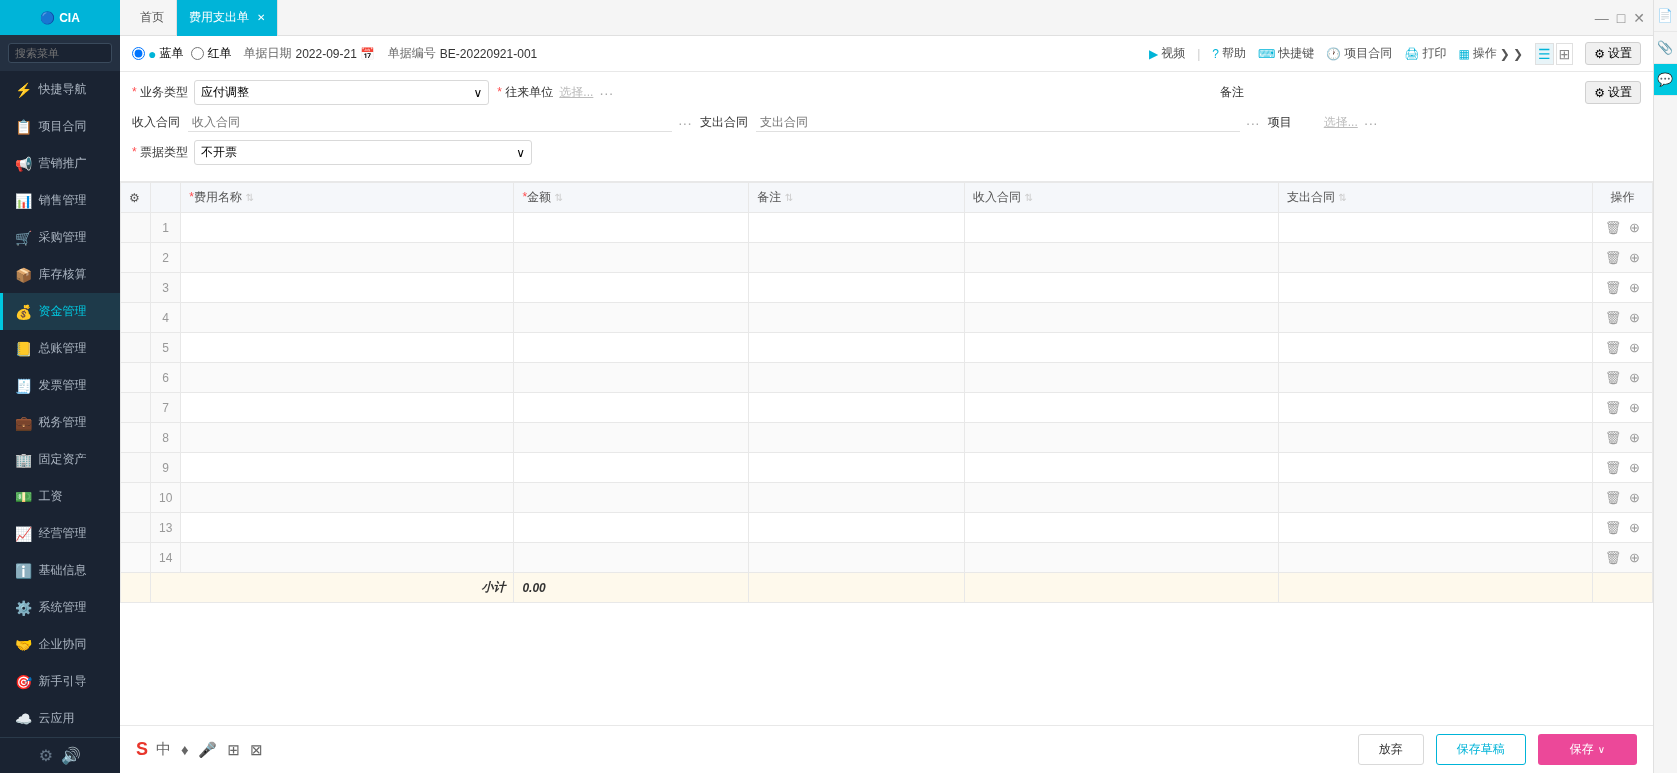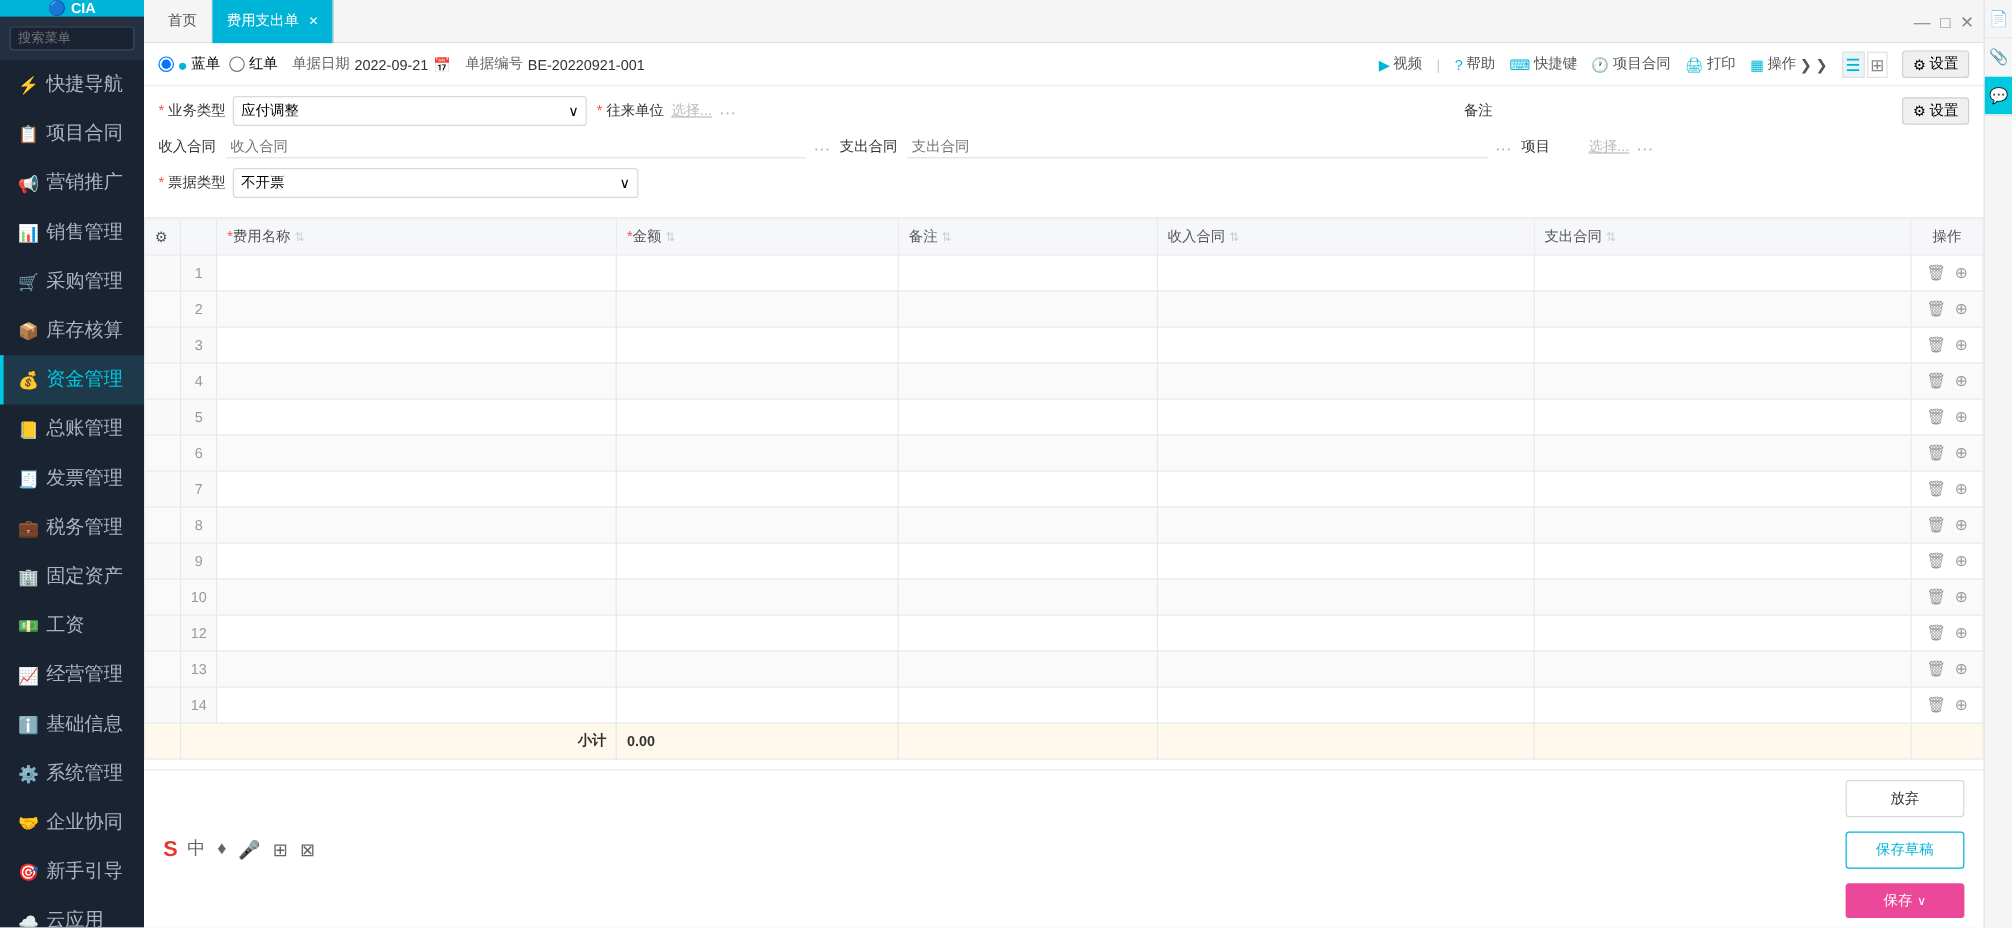--- a/index.html
+++ b/index.html
@@ -43,21 +43,21 @@
       display: flex;
       align-items: center;
       padding: 10px 12px;
       cursor: pointer;
       gap: 6px;
       color: #aab4c0;
       border-left: 3px solid transparent;
     }
     .sidebar-item.active { background: #1e3a4a; color: #00c8e0; border-left: 3px solid #00c8e0; }
     .sidebar-item .icon { font-size: 14px; }
-    .sidebar-item .label { font-size: 16px; }
+    .sidebar-item .label { font-size: 12px; }
     .sidebar-bottom {
       margin-top: auto;
       border-top: 1px solid #2a3a4a;
       display: flex;
       padding: 8px;
       gap: 8px;
       align-items: center;
       justify-content: center;
     }
     .sidebar-bottom span { color: #667788; cursor: pointer; font-size: 16px; }
@@ -263,21 +263,21 @@
       color: #999;
       background: #f9f9f9;
     }
     .data-table .ops-cell {
       width: 60px;
       text-align: center;
       white-space: nowrap;
     }
     .icon-btn { cursor: pointer; color: #999; font-size: 13px; margin: 0 2px; }
     .gear-col { width: 30px; text-align: center; }
-    .subtotal-row td { background: #fef9ec !important; font-weight: bold; }
+    .subtotal-row td { background: #fef9ec !important; font-weight: bold; font-style: italic; }
     .subtotal-label { text-align: right; color: #666; padding-right: 8px; }
     
     
     .bottom-bar {
       display: flex;
       align-items: center;
       padding: 8px 16px;
       background: #fff;
       border-top: 1px solid #e8e8e8;
       flex-shrink: 0;
@@ -294,21 +294,20 @@
       display: flex;
       gap: 10px;
       align-items: center;
       margin-left: 8px;
     }
     .bottom-icons span { cursor: pointer; color: #666; font-size: 15px; }
     .action-buttons {
       margin-left: auto;
       display: flex;
       gap: 12px;
-      flex-direction: column;
     }
     .btn-abandon {
       padding: 6px 20px;
       border: 1px solid #d9d9d9;
       background: #fff;
       border-radius: 3px;
       cursor: pointer;
       color: #333;
     }
     .btn-save-draft {
@@ -726,33 +725,20 @@
       <td></td>
       <td></td>
       <td></td>
       <td class="ops-cell">
         <span class="icon-btn">🗑</span>
         <span class="icon-btn">⊕</span>
       </td>
     </tr>
           <tr>
       <td class="row-num"></td>
-      <td class="row-num">12</td>
-      <td></td>
-      <td></td>
-      <td></td>
-      <td></td>
-      <td></td>
-      <td class="ops-cell">
-        <span class="icon-btn">🗑</span>
-        <span class="icon-btn">⊕</span>
-      </td>
-    </tr>
-          <tr>
-      <td class="row-num"></td>
       <td class="row-num">13</td>
       <td></td>
       <td></td>
       <td></td>
       <td></td>
       <td></td>
       <td class="ops-cell">
         <span class="icon-btn">🗑</span>
         <span class="icon-btn">⊕</span>
       </td>

